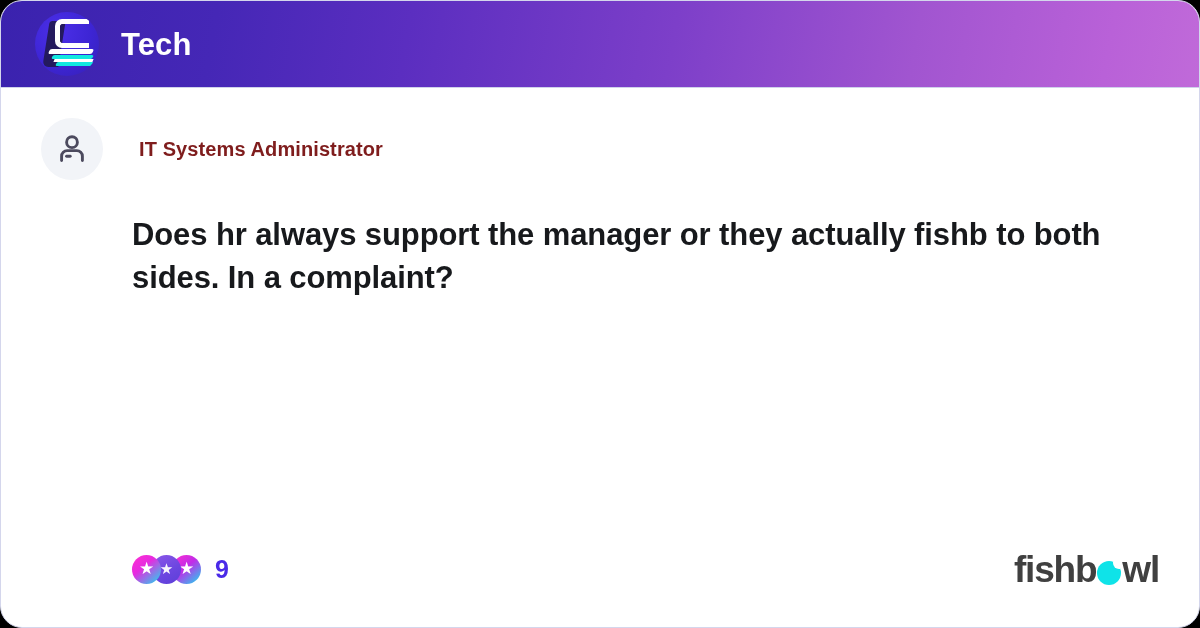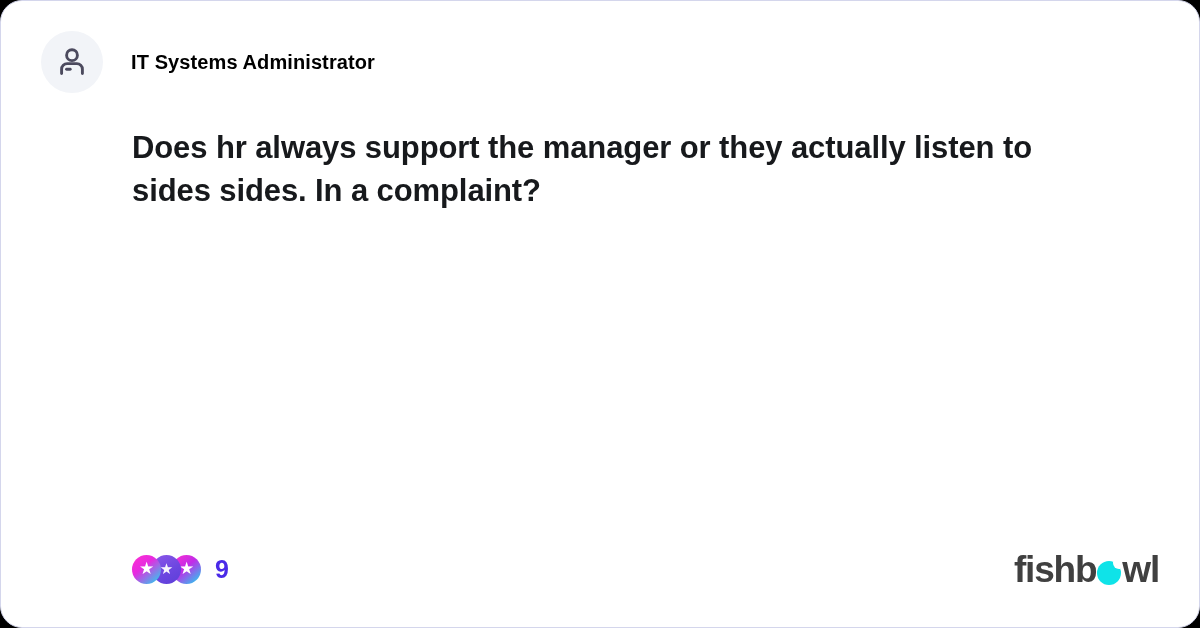--- a/index.html
+++ b/index.html
@@ -126,24 +126,24 @@
     border-radius: 50%;
     background: #f2f4f8;
     flex: 0 0 62px;
     display: flex;
     align-items: center;
     justify-content: center;
   }
   .avatar svg { display: block; }
 
   .author-name {
-    margin-left: 28px;
+    margin-left: 36px;
     font-size: 20px;
     font-weight: 700;
-    color: #000000;
+    color: #7f1d1d;
     letter-spacing: 0.1px;
   }
 
   .question {
     margin-top: 33px;
     margin-left: 91px;
     max-width: 975px;
     font-size: 31px;
     line-height: 43px;
     font-weight: 700;
@@ -224,35 +224,46 @@
     height: 7px;
     background: #ffffff;
     border-radius: 0 0 0 6px;
   }
 </style>
 </head>
 <body>
 
 <div class="card">
 
+  <div class="header">
+    <div class="bowl-logo">
+      <div class="shadow-slab"></div>
+      <div class="screen"></div>
+      <div class="base"></div>
+      <div class="stripe1"></div>
+      <div class="stripe-gap"></div>
+      <div class="stripe2"></div>
+    </div>
+    <div class="header-title">Tech</div>
+  </div>
 
   <div class="body">
 
     <div class="author-row">
       <div class="avatar">
         <svg width="34" height="34" viewBox="0 0 34 34" fill="none">
           <circle cx="17" cy="10.2" r="5.4" stroke="#4c4a5e" stroke-width="2.9"></circle>
           <path d="M6.6 28.6 v-4.4 a5.6 5.6 0 0 1 5.6-5.6 h9.6 a5.6 5.6 0 0 1 5.6 5.6 v4.4" stroke="#4c4a5e" stroke-width="2.9" stroke-linecap="round"></path>
           <path d="M11.6 24.2 h3.6" stroke="#4c4a5e" stroke-width="2.9" stroke-linecap="round"></path>
         </svg>
       </div>
       <div class="author-name">IT Systems Administrator</div>
     </div>
 
-    <div class="question">Does hr always support the manager or they actually listen to sides sides. In a complaint?</div>
+    <div class="question">Does hr always support the manager or they actually fishb to both sides. In a complaint?</div>
 
     <div class="footer">
 
       <div class="reactions">
         <div class="react-stack">
           <div class="react r1">
             <span class="star">★</span>
           </div>
           <div class="react r2">
             <span class="star">★</span>

